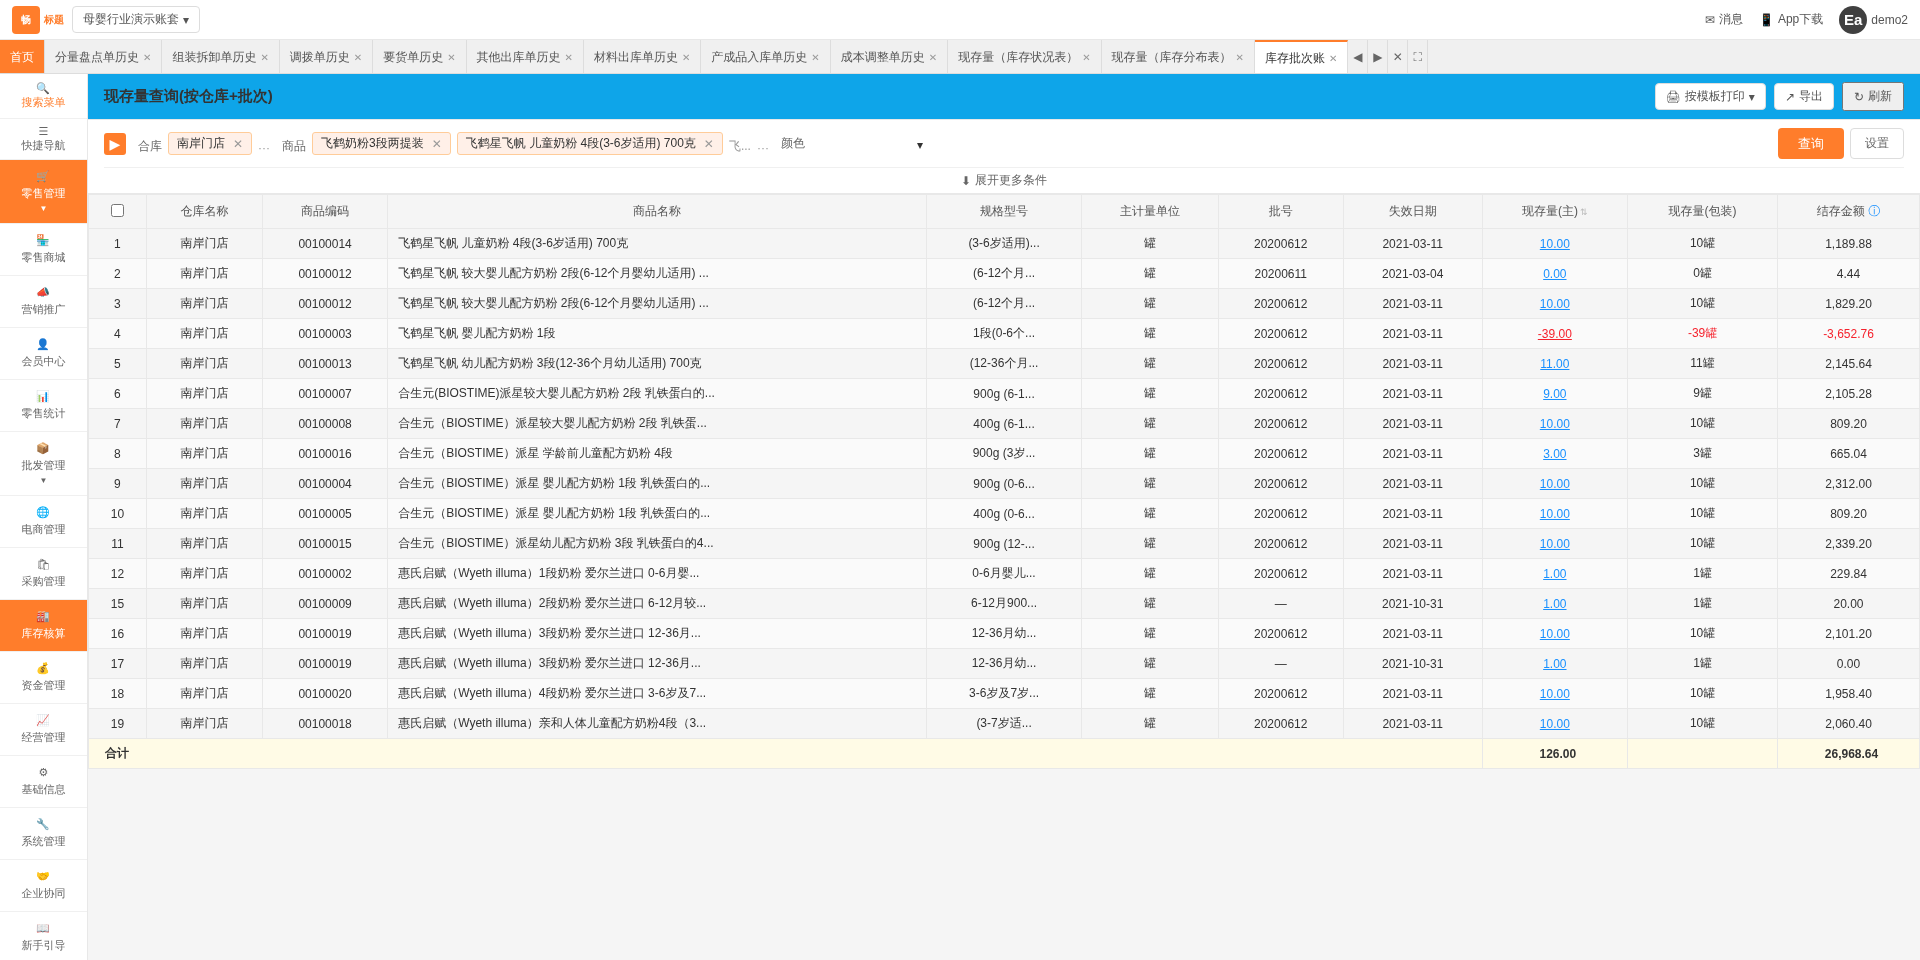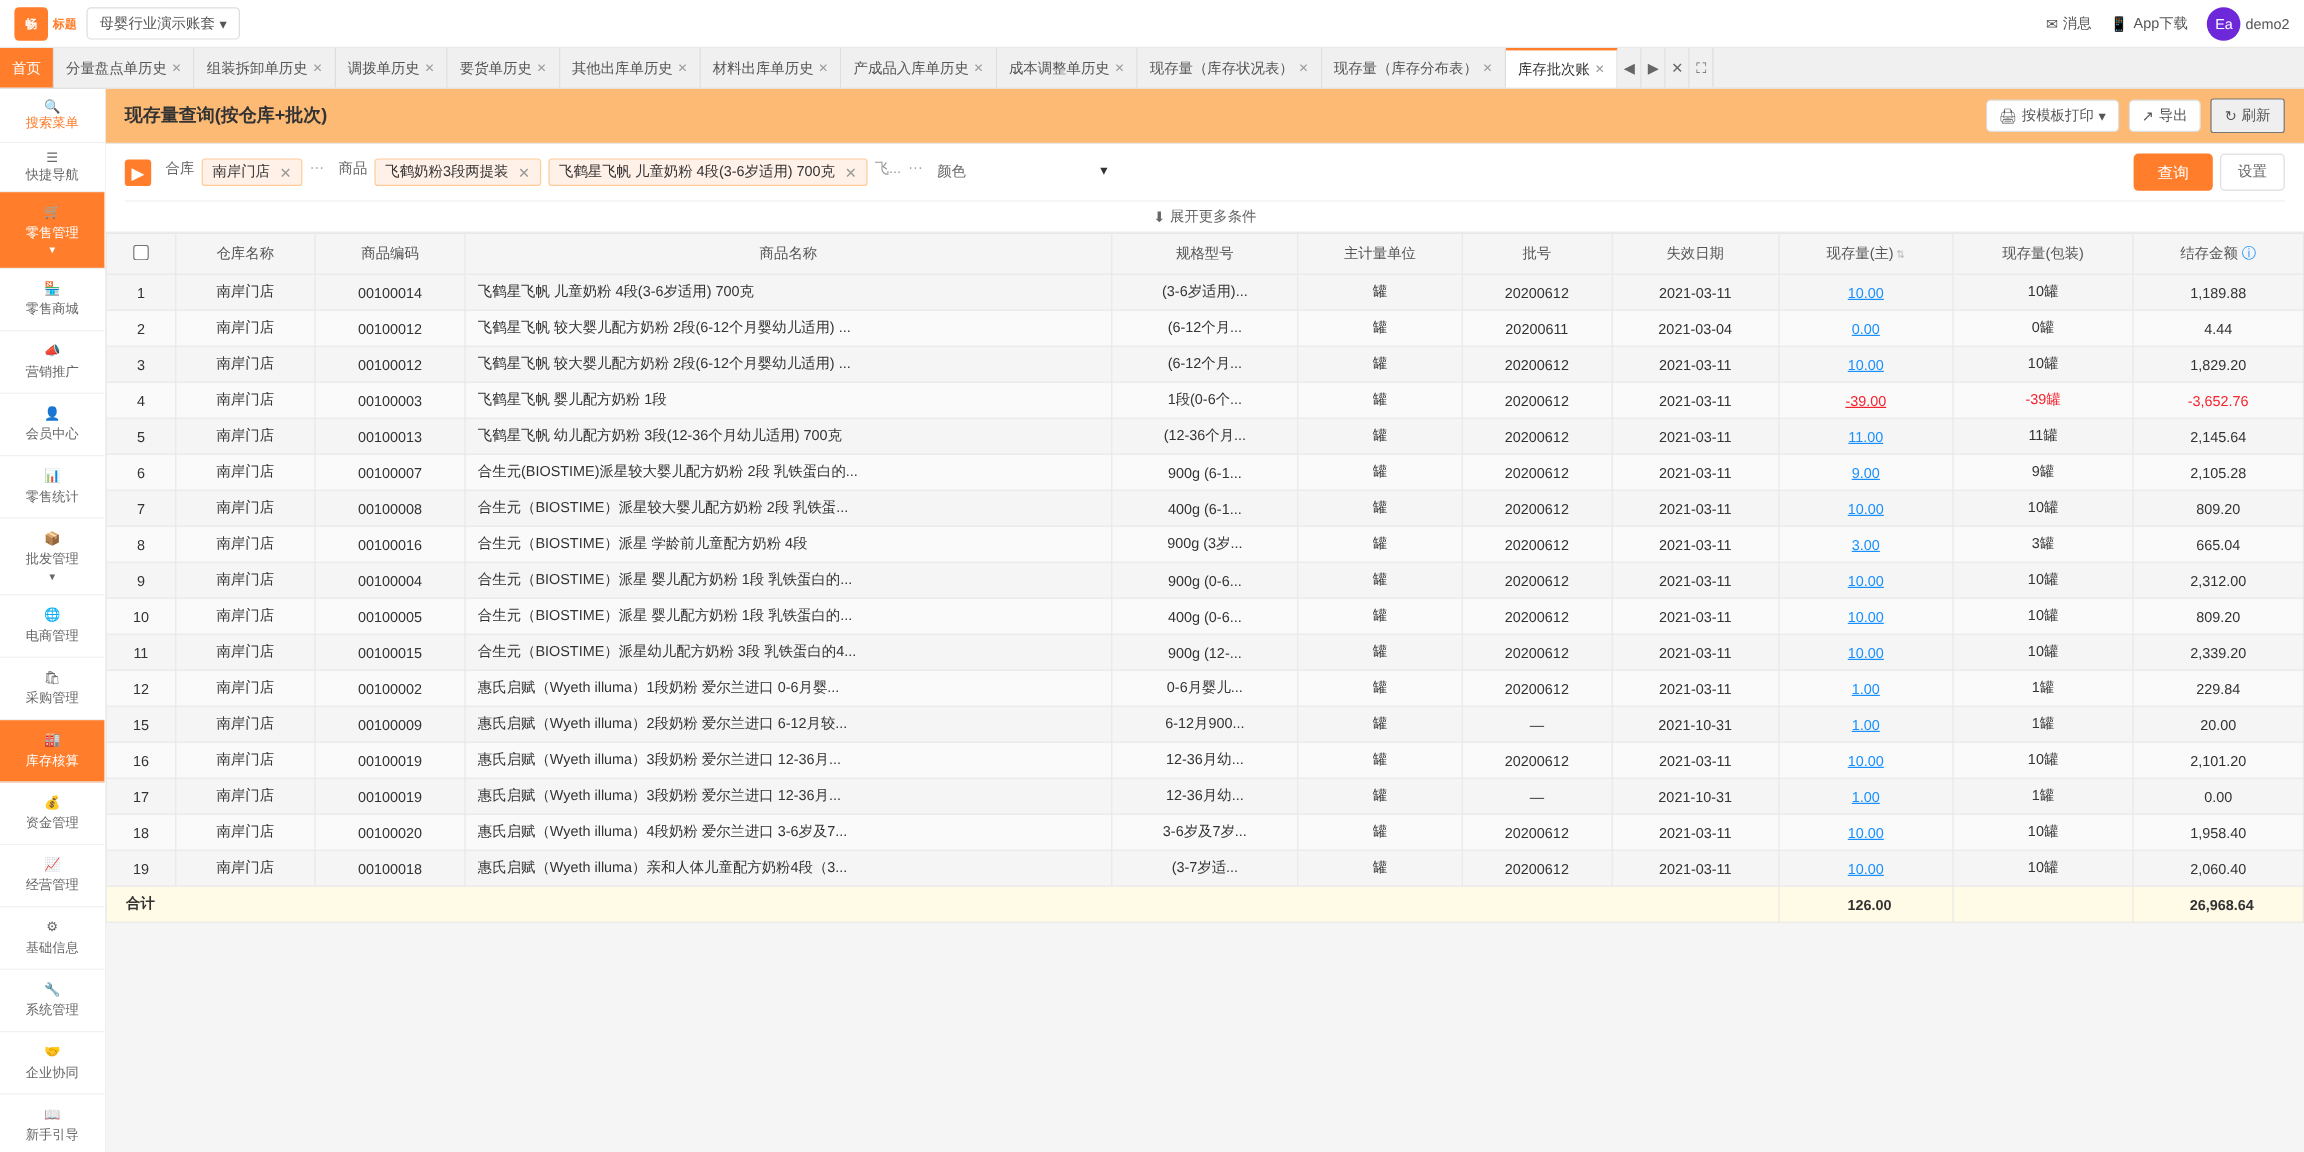--- a/index.html
+++ b/index.html
@@ -6,21 +6,21 @@
     body { background: #f5f5f5; font-size: 12px; color: #333; overflow: hidden; width: 1920px; height: 960px; }
 
     
     .top-bar { display: flex; align-items: center; background: #fff; height: 40px; border-bottom: 1px solid #e8e8e8; padding: 0 12px; justify-content: space-between; }
     .top-bar-left { display: flex; align-items: center; gap: 8px; }
     .logo-area { display: flex; align-items: center; gap: 4px; font-size: 13px; font-weight: bold; color: #ff7d2b; }
     .logo-icon { width: 28px; height: 28px; background: #ff7d2b; border-radius: 4px; display: flex; align-items: center; justify-content: center; color: #fff; font-size: 10px; }
     .org-selector { display: flex; align-items: center; gap: 4px; padding: 4px 10px; border: 1px solid #ddd; border-radius: 4px; cursor: pointer; font-size: 12px; color: #555; }
     .top-bar-right { display: flex; align-items: center; gap: 16px; font-size: 12px; color: #555; }
     .top-bar-right .icon-btn { display: flex; align-items: center; gap: 4px; cursor: pointer; }
-    .avatar { width: 28px; height: 28px; background: #6d28d9; border-radius: 50%; display: flex; align-items: center; justify-content: center; color: #fff; font-size: 12px; }
+    .avatar { width: 28px; height: 28px; background: #404040; border-radius: 50%; display: flex; align-items: center; justify-content: center; color: #fff; font-size: 15px; font-weight: bold; }
 
     
     .tab-bar { display: flex; align-items: flex-start; background: #f0f0f0; height: 34px; border-bottom: 1px solid #ddd; overflow: hidden; }
     .tab-item { display: flex; align-items: center; gap: 4px; padding: 0 10px; height: 34px; border-right: 1px solid #ddd; cursor: pointer; white-space: nowrap; font-size: 12px; color: #555; background: #f0f0f0; }
     .tab-item.active { background: #fff; color: #333; font-weight: 500; border-top: 2px solid #ff7d2b; }
     .tab-item .tab-close { color: #999; font-size: 10px; cursor: pointer; }
     .tab-item.home { background: #ff7d2b; color: #fff; }
     .tab-arrow { width: 20px; height: 34px; display: flex; align-items: center; justify-content: center; cursor: pointer; color: #666; border-right: 1px solid #ddd; background: #f0f0f0; }
 
     
@@ -31,27 +31,27 @@
     .sidebar-search { padding: 8px 6px; font-size: 11px; color: #ff7d2b; text-align: center; cursor: pointer; border-bottom: 1px solid #f0f0f0; }
     .sidebar-nav { padding: 6px 6px; font-size: 11px; color: #666; text-align: center; cursor: pointer; border-bottom: 1px solid #f0f0f0; }
     .sidebar-item { display: flex; flex-direction: column; align-items: center; justify-content: center; padding: 10px 4px; cursor: pointer; color: #666; font-size: 11px; border-bottom: 1px solid #f0f0f0; gap: 3px; }
     .sidebar-item.active { background: #ff7d2b; color: #fff; }
     .sidebar-arrow { font-size: 8px; }
 
     
     .main { flex: 1; display: flex; flex-direction: column; overflow: hidden; background: #f5f5f5; }
 
     
-    .page-header { display: flex; align-items: center; justify-content: space-between; background: #fdba74; padding: 8px 16px; border-bottom: 1px solid #e8e8e8; gap: 32px; }
+    .page-header { display: flex; align-items: center; justify-content: space-between; background: #0ea5e9; padding: 8px 16px; border-bottom: 1px solid #e8e8e8; gap: 32px; }
     .page-title { font-size: 15px; font-weight: 600; color: #333; }
     .page-actions { display: flex; align-items: center; gap: 8px; }
     .btn-print { display: flex; align-items: center; gap: 4px; padding: 4px 10px; border: 1px solid #ddd; border-radius: 4px; cursor: pointer; color: #555; background: #fff; font-size: 12px; }
     .btn-export { display: flex; align-items: center; gap: 4px; padding: 4px 10px; border: 1px solid #ddd; border-radius: 4px; cursor: pointer; color: #555; background: #fff; font-size: 12px; }
     .btn-refresh { display: flex; align-items: center; gap: 4px; padding: 4px 10px; cursor: pointer; color: #555; font-size: 12px; }
-    .filter-group { display: flex; align-items: flex-start; gap: 6px; }
+    .filter-group { display: flex; align-items: flex-end; gap: 6px; }
     .filter-label { color: #666; font-size: 12px; white-space: nowrap; }
     .filter-tag { display: flex; align-items: center; gap: 4px; background: #fff0e8; border: 1px solid #ffcc99; border-radius: 3px; padding: 2px 8px; font-size: 12px; color: #333; }
     .filter-more { color: #999; cursor: pointer; font-size: 12px; }
     .expand-btn { display: flex; align-items: center; gap: 4px; color: #666; cursor: pointer; font-size: 12px; }
     table { width: 100%; border-collapse: collapse; font-size: 12px; }
     thead tr { background: #f5f5f5; }
     th { padding: 8px 10px; text-align: center; border: 1px solid #e8e8e8; color: #555; font-weight: 500; white-space: nowrap; }
     td { padding: 6px 10px; border: 1px solid #e8e8e8; text-align: center; white-space: nowrap; color: #333; }
     tr:nth-child(even) td { background: #fafafa; }
     .td-left { text-align: left; }

